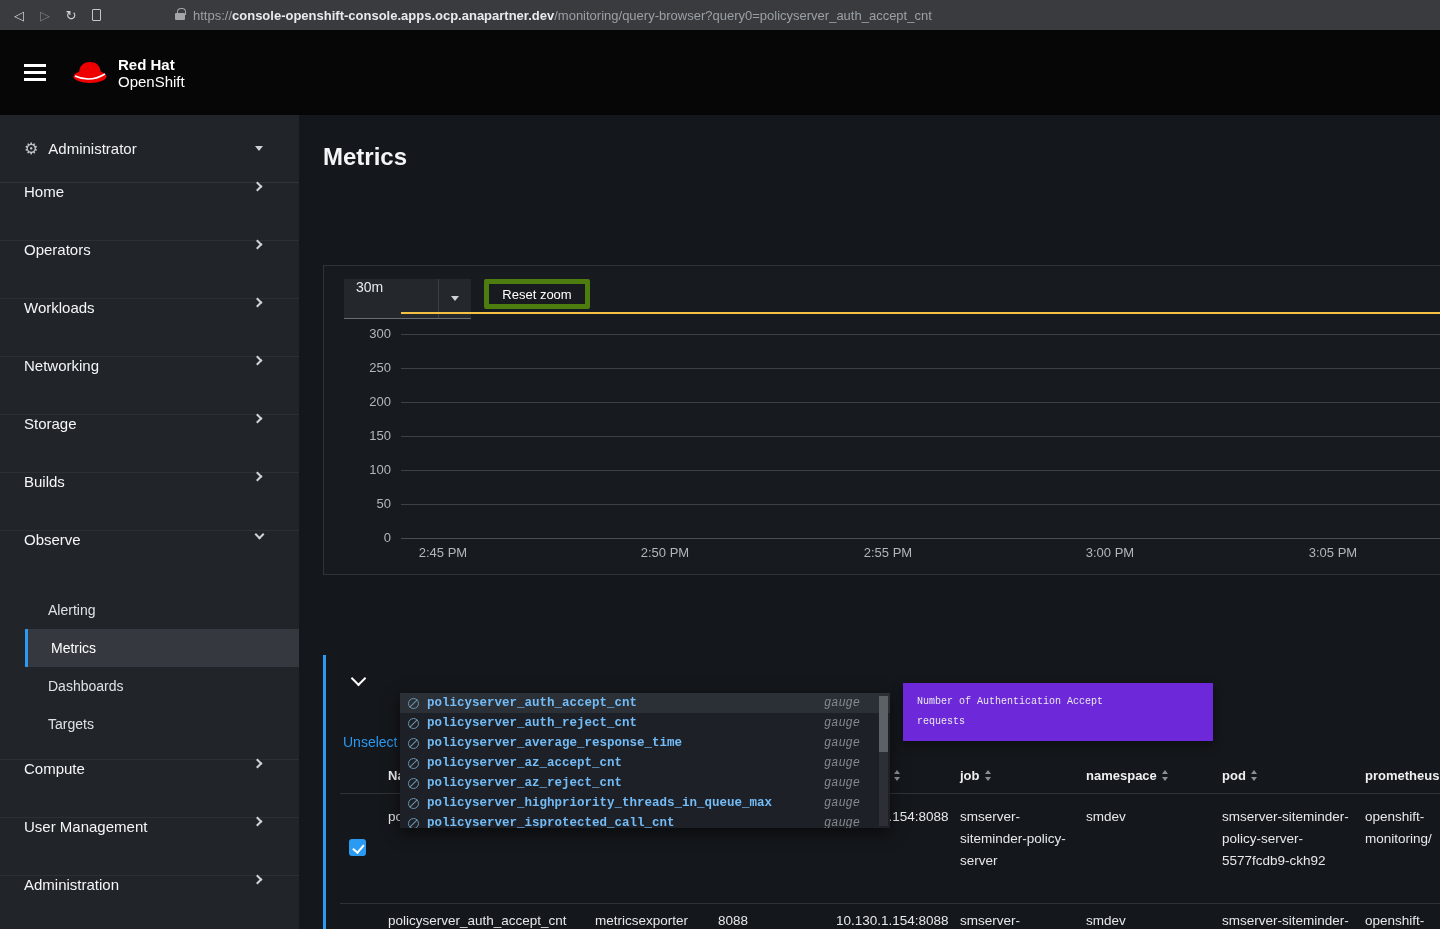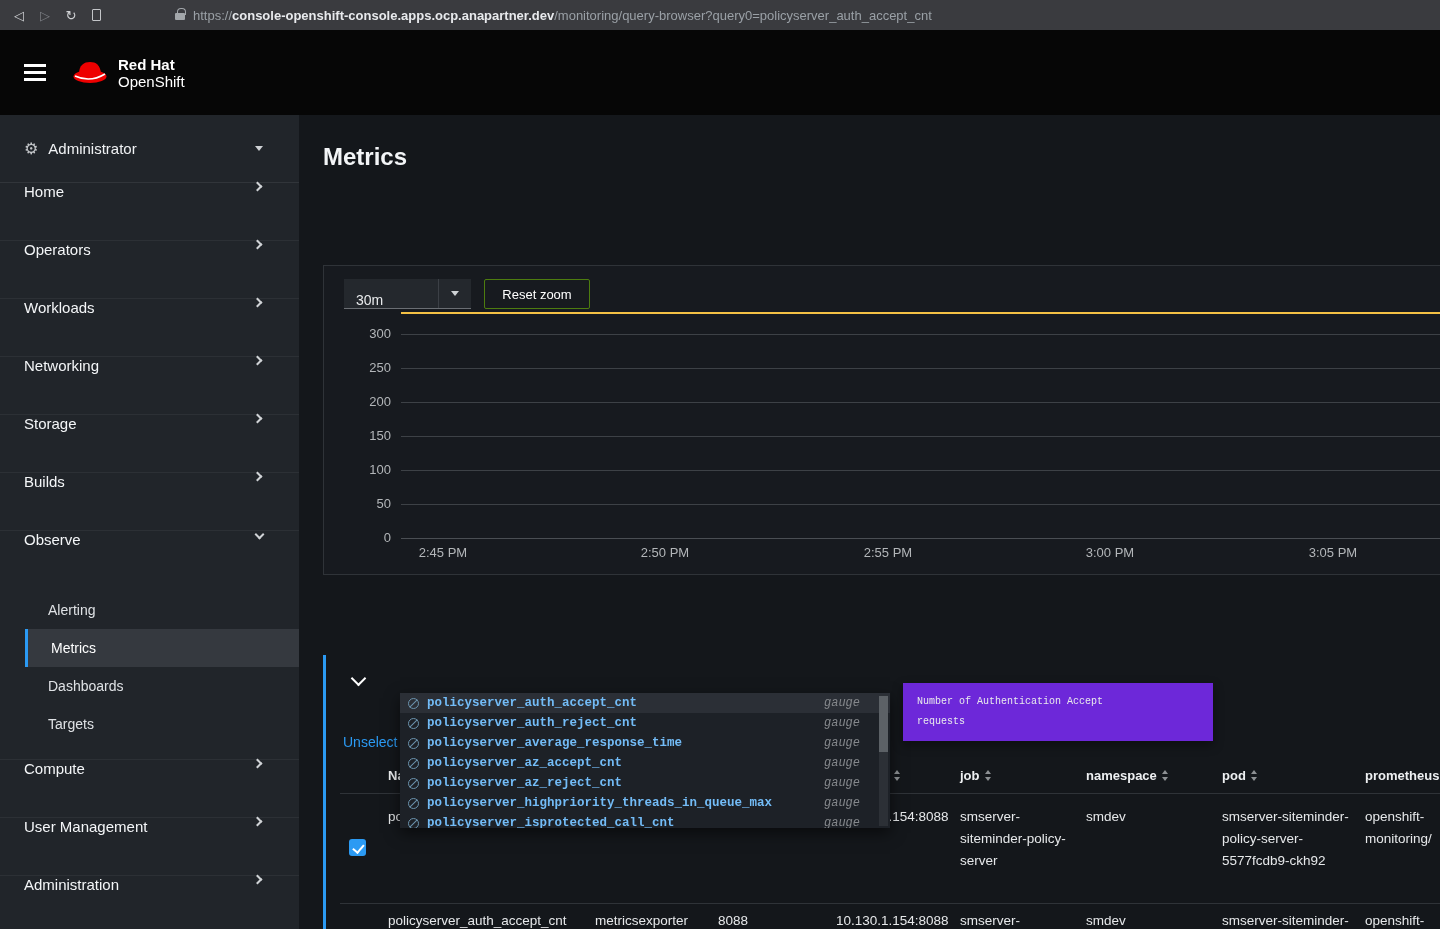--- a/index.html
+++ b/index.html
@@ -46,29 +46,29 @@
     font-size:14px; cursor:pointer; }
   .subnav-item.active { margin-left:25px; padding-left:23px; background:#35393f;
     border-left:3px solid #2b9af3; color:#fff; }
 
   
   .page-title { position:absolute; left:323px; top:143px; font-size:24px; font-weight:600; color:#f3f5f7; }
 
   
   .chart-card { position:absolute; left:323px; top:265px; width:1118px; height:310px;
     background:#171a1f; border:1px solid #2f3338; }
-  .range-select { position:absolute; left:20px; top:13px; width:127px; height:30px; background:#24282d;
-    border-bottom:1px solid #6a6e73; display:flex; align-items:flex-end; color:#e9ebed; font-size:14px; cursor:pointer;gap:22px; }
+  .range-select { position:absolute; left:20px; top:13px; width:127px; height:40px; background:#24282d;
+    border-bottom:1px solid #6a6e73; display:flex; align-items:flex-start; color:#e9ebed; font-size:14px; cursor:pointer;gap:22px; }
   .range-select .lbl { padding-left:12px; flex:1; }
   .range-select .caret-box { width:33px; height:100%; border-left:1px solid #3c4046;
     display:flex; align-items:center; justify-content:center; }
   .caret { width:0; height:0; border-left:4.5px solid transparent; border-right:4.5px solid transparent;
     border-top:5px solid #cfd2d5; }
   .reset-btn { position:absolute; left:160px; top:13px; width:106px; height:30px; background:transparent;
-    border:1px solid #4d7c0f; border-radius:2px; color:#fff; font-size:13px; display:flex;
+    border:5px solid #4d7c0f; border-radius:2px; color:#fff; font-size:13px; display:flex;
     align-items:center; justify-content:center; cursor:pointer; }
   .ylab { position:absolute; left:33px; width:34px; text-align:right; font-size:13px; color:#b3b6b9; }
   .gridline { position:absolute; left:77px; width:1040px; height:1px; background:#3d4146; }
   .gridline.axis0 { background:#4a4e53; }
   .series-line { position:absolute; left:77px; width:1040px; height:2px; background:#f4c145; }
   .xlab { position:absolute; width:90px; text-align:center; font-size:13px; color:#b3b6b9; top:279px; }
 
   
   .query-accent { position:absolute; left:323px; top:655px; width:3px; height:274px; background:#2b9af3; z-index:6; }
   .collapse-btn { position:absolute; left:348px; top:670px; width:24px; height:20px; cursor:pointer; z-index:6; }

